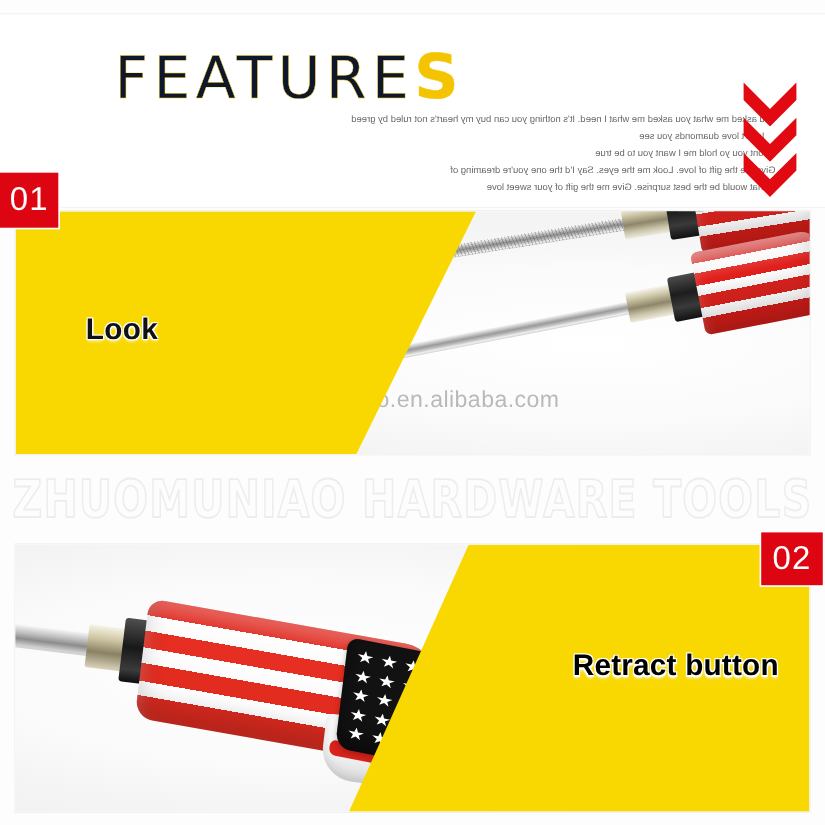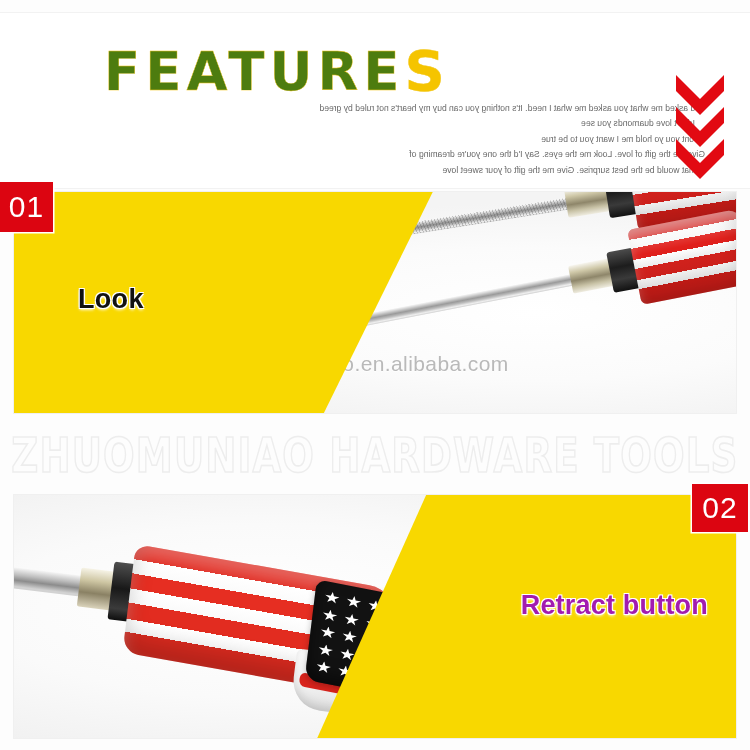--- a/index.html
+++ b/index.html
@@ -23,21 +23,21 @@
     position:absolute;left:104px;top:30px;
     font-family:"DejaVu Sans", sans-serif;
     font-size:53px;
     letter-spacing:5px;
     line-height:1;
     color:#f5cf2a;
     font-weight:300;
     -webkit-text-stroke:0.4px #f3c81f;
     white-space:nowrap;
   }
-  .features-title .lead{ color:#4d7c0f; font-weight:700; }
+  .features-title .lead{ color:#0f172a; font-weight:400; }
   .features-title .tail{ color:#f5c400; font-weight:700; font-size:56px; }
 
   .lyrics{
     position:absolute;left:95px;top:88px;width:610px;
     transform:scaleX(-1);
     transform-origin:center center;
     color:#5a5a5a;
     font-size:8.6px;
     line-height:15.4px;
     font-family:"Liberation Sans", sans-serif;
@@ -174,21 +174,21 @@
     background:#dc0511;
     color:#ffffff;
     font-size:30px;
     font-weight:400;
     font-family:"Liberation Sans", sans-serif;
     line-height:1;
     display:flex;align-items:center;justify-content:center;
     box-shadow:0 0 0 1.5px #ffffff;
     letter-spacing:1px;
   }
-  .badge1{left:0px;top:157px;width:53px;height:50px;margin-top:25px;}
+  .badge1{left:0px;top:157px;width:53px;height:50px;}
   .badge2{left:692px;top:484px;width:56px;height:48px;}
 
   
   .wm-band{
     position:absolute;left:14px;top:420px;width:722px;height:70px;
     display:flex;align-items:center;justify-content:center;
   }
   .wm-big{
     font-family:"DejaVu Sans", sans-serif;
     font-size:40px;
@@ -270,21 +270,21 @@
   }
 
   
   .wedge2{
     position:absolute;right:0;top:0;width:58%;height:100%;
     background:#f8d800;
     clip-path:polygon(26% 0, 100% 0, 100% 100%, 0 100%);
   }
   .label2{
     position:absolute;right:28px;top:95px;
-    font-size:27px;font-weight:700;color:#a21caf;
+    font-size:27px;font-weight:700;color:#000000;
     letter-spacing:.2px;
     text-shadow:
       1px 1px 0 #fff,-1px -1px 0 #fff,1px -1px 0 #fff,-1px 1px 0 #fff,
       0 2px 3px rgba(255,255,255,.9);
     white-space:nowrap;
   }
 </style>
 </head>
 <body>
 

